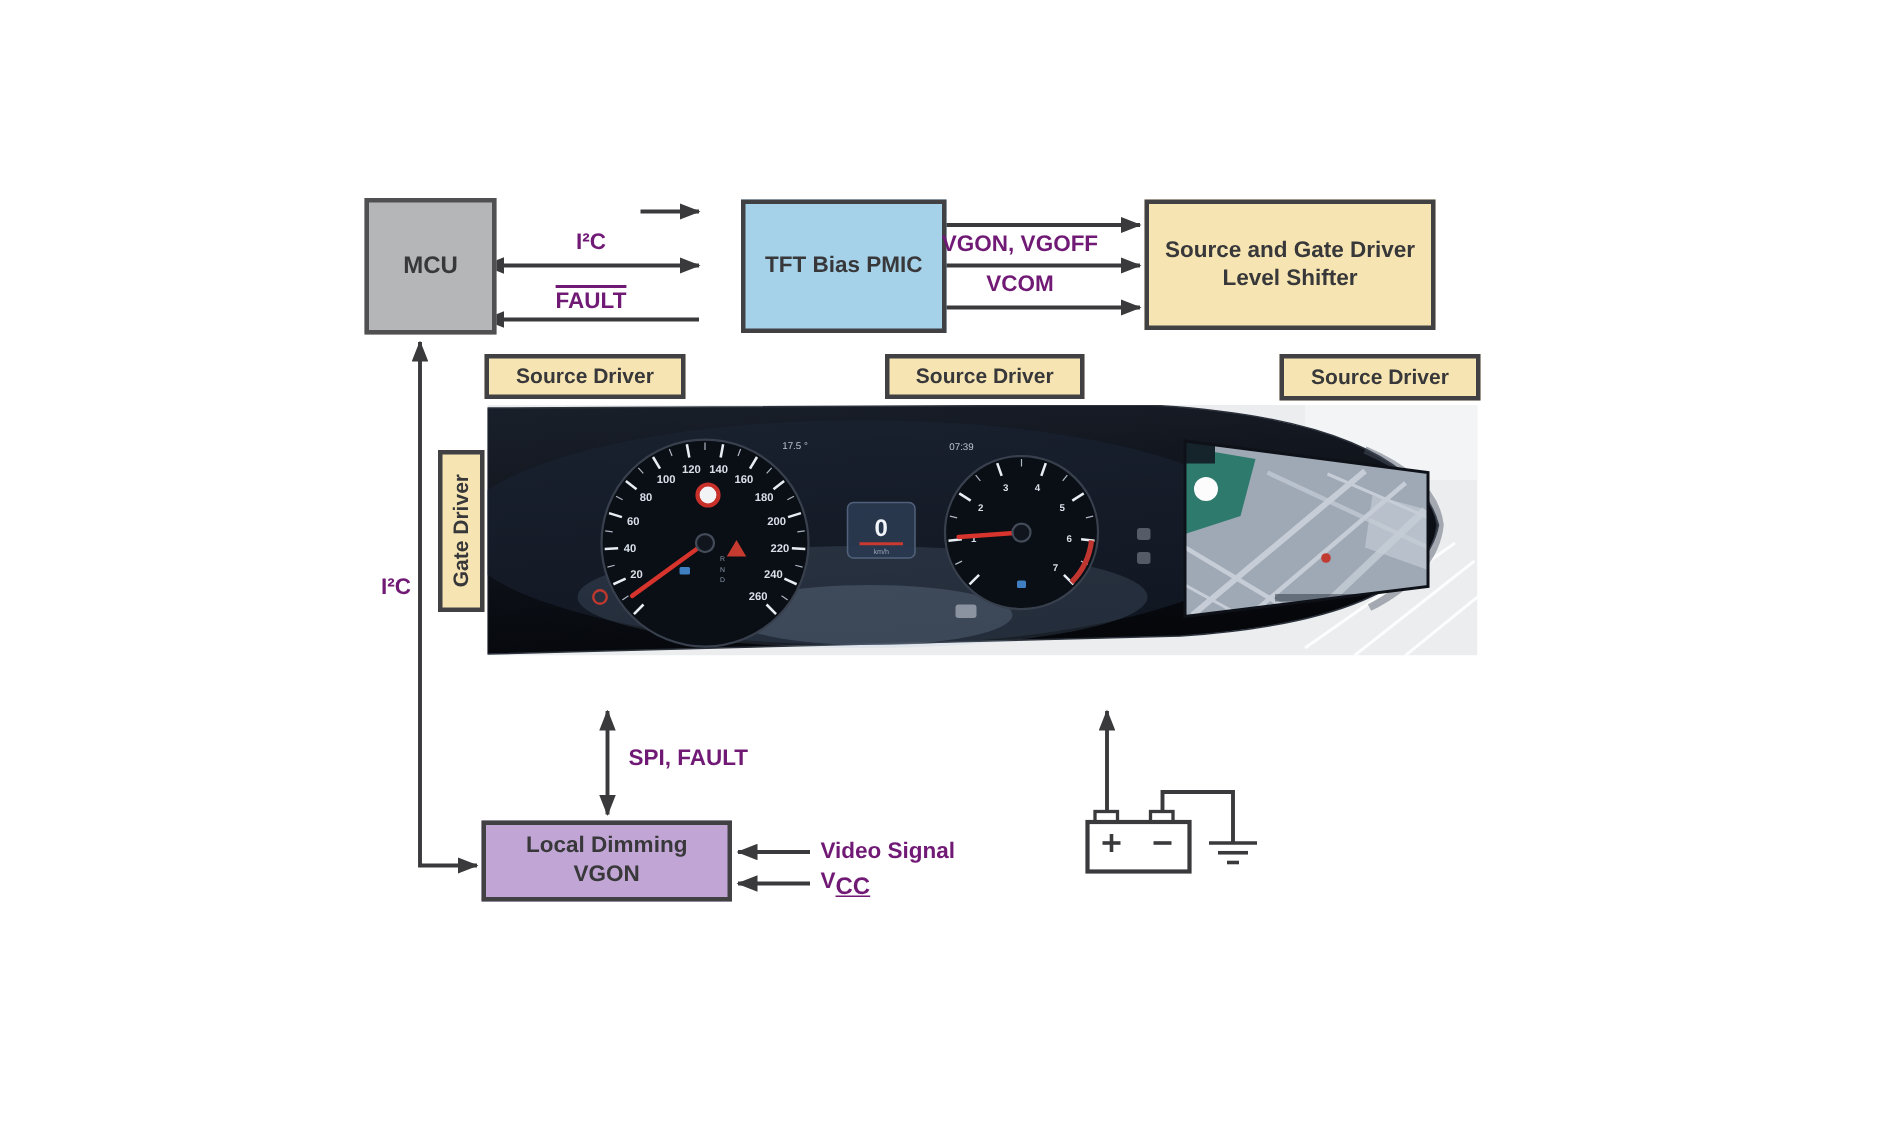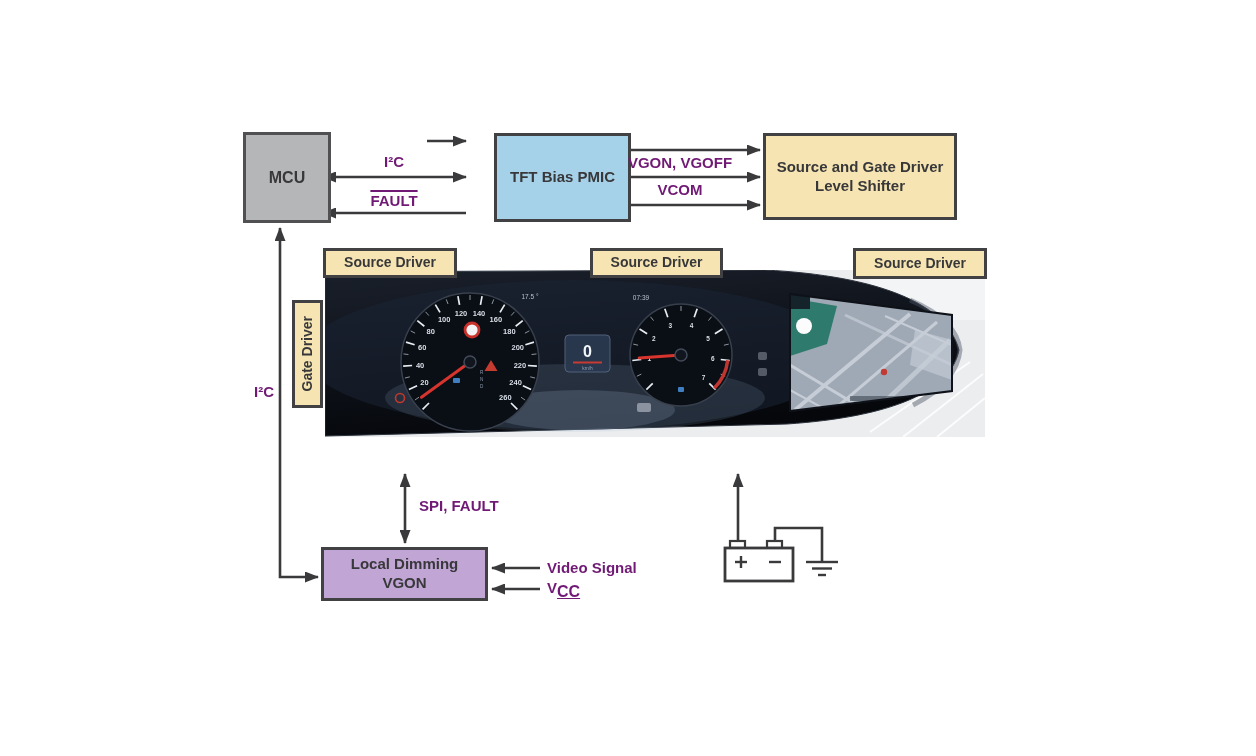--- a/index.html
+++ b/index.html
@@ -6,21 +6,21 @@
   .stage{position:relative;width:1256px;height:756px;background:#ffffff;overflow:hidden;
          font-family:"Liberation Sans",sans-serif;}
   svg{display:block;}
   .layer{position:absolute;left:0;top:0;pointer-events:none;}
   .block{position:absolute;box-sizing:border-box;border:3px solid #414144;
          display:flex;align-items:center;justify-content:center;text-align:center;
          font-weight:bold;color:#38383a;line-height:1.25;}
   .mcu{left:243px;top:132px;width:88px;height:91px;background:var(--mcu_fill);font-size:16px;border-color:#505053;}
   .pmic{left:470px;top:133px;width:137px;height:89px;background:var(--pmic_fill);font-size:15px;margin-left:24px;}
   .shifter{left:763px;top:133px;width:194px;height:87px;background:var(--driver_fill);font-size:15px;}
-  .srcdrv{background:var(--driver_fill);font-size:14px;height:30px;margin-top:12px;}
+  .srcdrv{background:var(--driver_fill);font-size:14px;height:30px;}
   .sd1{left:323px;top:236px;width:134px;}
   .sd2{left:590px;top:236px;width:133px;}
   .sd3{left:853px;top:236px;width:134px;height:31px;}
   .gatedrv{left:292px;top:300px;width:31px;height:108px;background:var(--driver_fill);font-size:14px;}
   .gatedrv span{transform:rotate(-90deg);white-space:nowrap;}
   .backlight{left:325px;top:437px;width:660px;height:33px;background:var(--backlight_fill);font-size:15px;}
   .backlight span{position:absolute;left:62.4%;top:50%;transform:translate(-50%,-50%);white-space:nowrap;}
   .tcon{left:321px;top:547px;width:167px;height:54px;background:var(--tcon_fill);font-size:15px;}
   .photo{position:absolute;left:325px;top:270px;width:660px;height:167px;}
   .sig{position:absolute;font-weight:bold;font-size:15px;color:#701a75;white-space:nowrap;}

